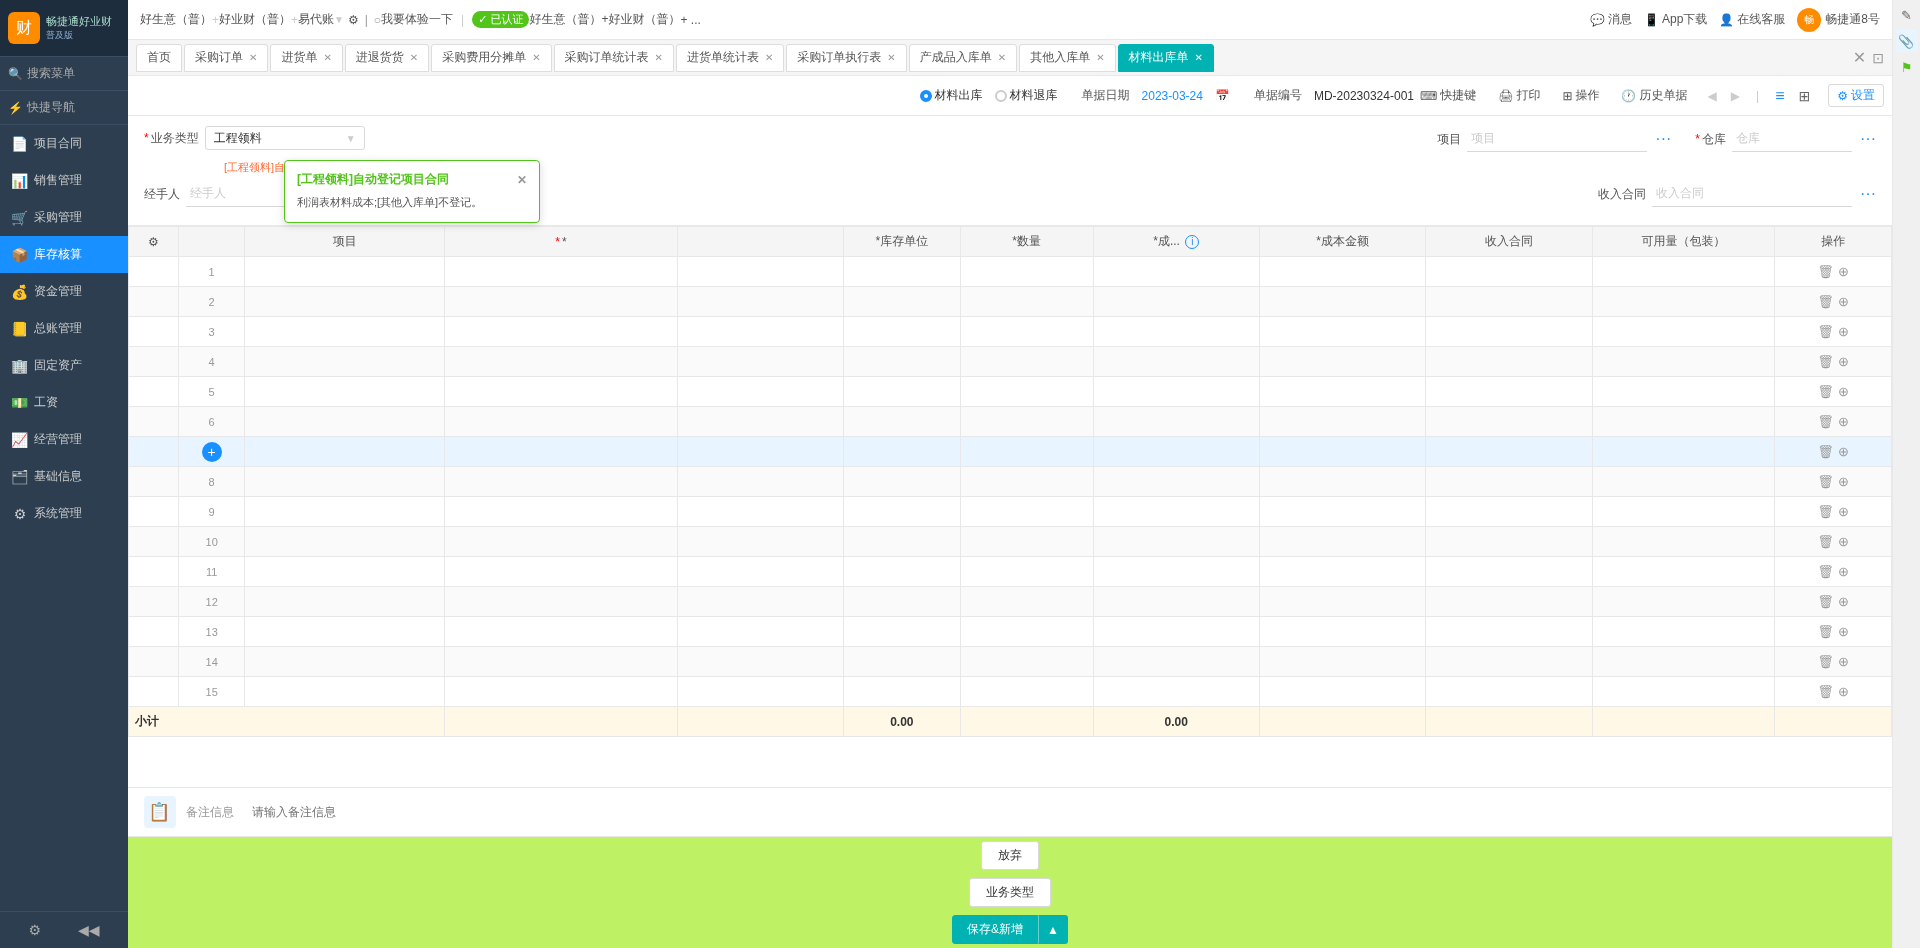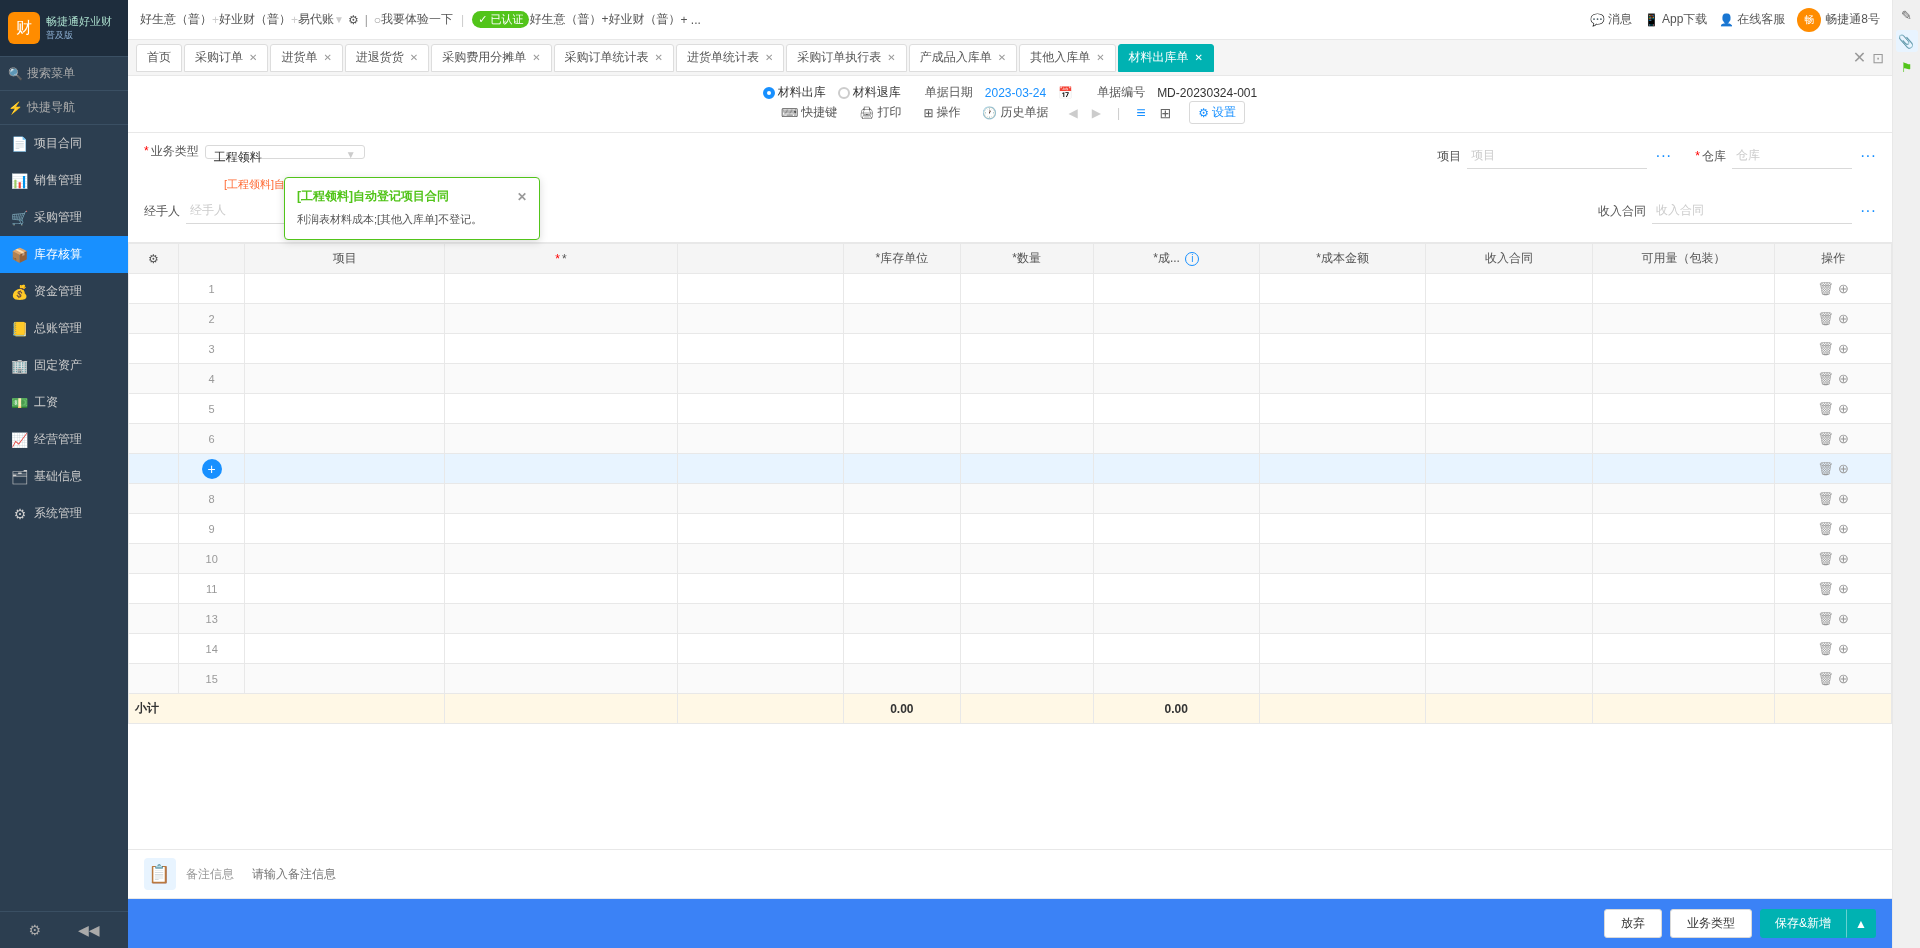--- a/index.html
+++ b/index.html
@@ -33,37 +33,37 @@
 
     
     .tabbar { height: 36px; background: #f5f5f5; border-bottom: 1px solid #e8e8e8; display: flex; align-items: center; padding: 0 8px; gap: 2px; overflow-x: auto; }
     .tab-item { display: flex; align-items: center; gap: 4px; padding: 4px 10px; background: #fff; border: 1px solid #ddd; border-radius: 3px 3px 0 0; cursor: pointer; font-size: 12px; color: #555; white-space: nowrap; height: 28px; }
     .tab-item.active { background: #00b2b2; color: #fff; border-color: #00b2b2; }
     .tab-item .tab-close { color: #999; font-size: 10px; cursor: pointer; margin-left: 2px; }
     .tab-item.active .tab-close { color: #fff; }
     .tab-end-btns { margin-left: auto; display: flex; align-items: center; gap: 6px; color: #666; font-size: 14px; cursor: pointer; }
 
     
-    .page-header { background: #fff; padding: 8px 8px; border-bottom: 1px solid #e8e8e8; display: flex; align-items: center; justify-content: flex-end; flex-direction: column; }
+    .page-header { background: #fff; padding: 8px 8px; border-bottom: 1px solid #e8e8e8; display: flex; align-items: center; justify-content: flex-end; }
     .page-header-left { display: flex; align-items: center; gap: 12px; font-size: 12px; }
     .page-header-right { display: flex; align-items: center; gap: 10px; font-size: 12px; color: #555; }
     .radio-group { display: flex; gap: 12px; align-items: center; }
     .radio-item { display: flex; align-items: center; gap: 3px; cursor: pointer; }
     .radio-dot { width: 12px; height: 12px; border-radius: 50%; border: 2px solid #1890ff; background: #1890ff; position: relative; }
     .radio-dot::after { content: ''; width: 4px; height: 4px; background: #fff; border-radius: 50%; position: absolute; top: 50%; left: 50%; transform: translate(-50%, -50%); }
     .radio-empty { width: 12px; height: 12px; border-radius: 50%; border: 2px solid #ccc; }
     .header-icon-btn { display: flex; align-items: center; gap: 3px; cursor: pointer; color: #555; padding: 2px 6px; }
 
     
     .form-area { background: #fff; padding: 10px 16px; border-bottom: 1px solid #e8e8e8; }
     .form-row { display: flex; align-items: flex-start; gap: 24px; margin-bottom: 8px; }
     .form-field { display: flex; align-items: center; gap: 6px; }
     .form-label { color: #555; font-size: 12px; white-space: nowrap; }
     .form-label.required::before { content: '*'; color: red; margin-right: 2px; }
-    .form-input-select { display: flex; align-items: flex-start; border: 1px solid #d9d9d9; border-radius: 3px; padding: 3px 8px; font-size: 12px; min-width: 150px; height: 14px; background: #fff; cursor: pointer; justify-content: space-between; }
+    .form-input-select { display: flex; align-items: center; border: 1px solid #d9d9d9; border-radius: 3px; padding: 3px 8px; font-size: 12px; min-width: 150px; height: 24px; background: #fff; cursor: pointer; justify-content: space-between; }
     .form-input-link { border: none; border-bottom: 1px solid #d9d9d9; padding: 3px 4px; font-size: 12px; min-width: 120px; height: 26px; color: #333; cursor: pointer; display: flex; align-items: center; justify-content: space-between; }
     .form-dots { color: #1890ff; font-size: 16px; cursor: pointer; margin-left: 2px; }
     .warning-text { color: #ff6b35; font-size: 11px; margin-top: 2px; }
 
     
     .tooltip-box { background: #fff; border: 1px solid #52c41a; border-radius: 4px; padding: 10px 12px; font-size: 12px; color: #333; position: absolute; z-index: 100; width: 256px; box-shadow: 0 2px 8px rgba(0,0,0,0.15); }
     .tooltip-header { display: flex; justify-content: space-between; align-items: center; color: #52c41a; font-weight: bold; margin-bottom: 6px; }
     .tooltip-close { cursor: pointer; color: #999; }
     .tooltip-content { font-size: 11px; color: #555; line-height: 1.6; }
 
@@ -82,21 +82,21 @@
     .op-icon { cursor: pointer; color: #999; font-size: 13px; }
     .add-row-btn { width: 20px; height: 20px; background: #1890ff; color: #fff; border-radius: 50%; display: flex; align-items: center; justify-content: center; font-size: 14px; cursor: pointer; margin: 0 auto; }
 
     
     .info-icon { display: inline-flex; align-items: center; justify-content: center; width: 14px; height: 14px; border-radius: 50%; border: 1px solid #1890ff; color: #1890ff; font-size: 10px; cursor: pointer; margin-left: 2px; }
 
     
     .footer-note { background: #fff; border-top: 1px solid #e8e8e8; padding: 8px 16px; display: flex; align-items: center; gap: 10px; }
     .footer-note-icon { width: 32px; height: 32px; border-radius: 4px; background: #e8f4ff; color: #1890ff; display: flex; align-items: center; justify-content: center; font-size: 18px; cursor: pointer; }
     .footer-note-input { flex: 1; border: none; outline: none; color: #999; font-size: 12px; }
-    .footer-actions { background: #3b82f6; padding: 10px 16px; display: flex; align-items: center; justify-content: flex-end; gap: 8px; border-top: 1px solid #e8e8e8; }
+    .footer-actions { background: #bef264; padding: 4px 16px; display: flex; align-items: center; justify-content: flex-end; gap: 8px; border-top: 1px solid #e8e8e8; flex-direction: column; }
     .btn { padding: 5px 16px; border-radius: 3px; font-size: 12px; cursor: pointer; border: 1px solid #d9d9d9; background: #fff; color: #333; }
     .btn-split { display: flex; }
     .btn-split-main { background: #00b2b2; color: #fff; border: 1px solid #00b2b2; border-radius: 3px 0 0 3px; padding: 5px 14px; font-size: 12px; cursor: pointer; }
     .btn-split-arrow { background: #00b2b2; color: #fff; border: 1px solid #00b2b2; border-left: 1px solid rgba(255,255,255,0.4); border-radius: 0 3px 3px 0; padding: 5px 8px; font-size: 12px; cursor: pointer; }
 
     
     .right-sidebar { width: 28px; background: #f0f0f0; display: flex; flex-direction: column; align-items: center; padding: 4px 0; gap: 4px; border-left: 1px solid #e8e8e8; }
     .right-icon { width: 22px; height: 22px; display: flex; align-items: center; justify-content: center; cursor: pointer; color: #666; font-size: 13px; border-radius: 3px; }
     .right-icon.active { background: #e8f4ff; color: #1890ff; }
 
@@ -617,20 +617,39 @@
               <td></td>
               <td>
                 <div class="op-icons">
     <span class="op-icon">🗑</span>
     <span class="op-icon">⊕</span>
   </div>
               </td>
             </tr>
             <tr>
               <td></td>
+              <td><span class="row-num">12</span></td>
+              <td></td>
+              <td></td>
+              <td></td>
+              <td></td>
+              <td></td>
+              <td></td>
+              <td></td>
+              <td></td>
+              <td></td>
+              <td>
+                <div class="op-icons">
+    <span class="op-icon">🗑</span>
+    <span class="op-icon">⊕</span>
+  </div>
+              </td>
+            </tr>
+            <tr>
+              <td></td>
               <td><span class="row-num">13</span></td>
               <td></td>
               <td></td>
               <td></td>
               <td></td>
               <td></td>
               <td></td>
               <td></td>
               <td></td>
               <td></td>

